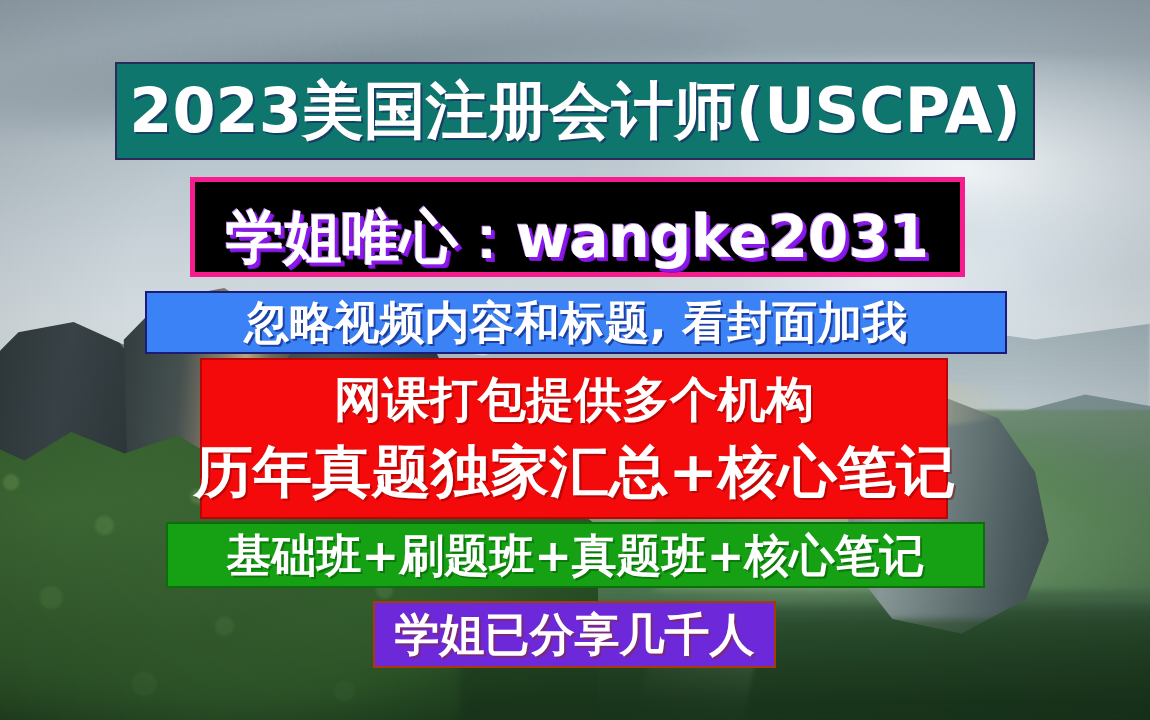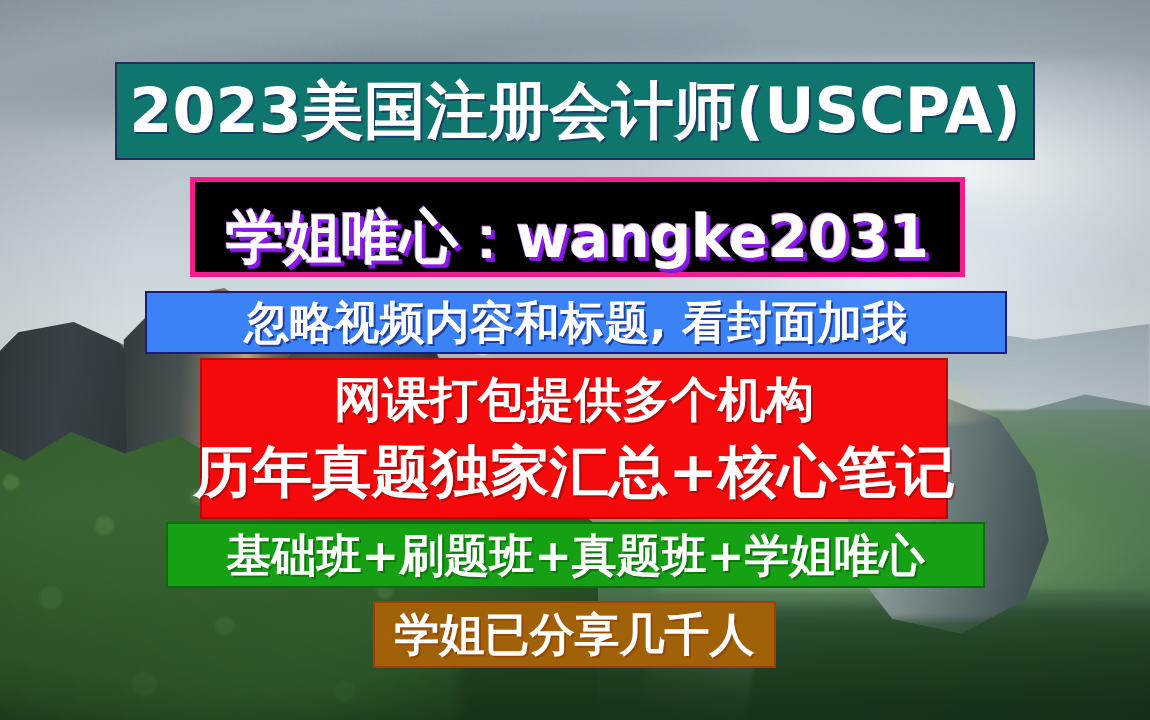--- a/index.html
+++ b/index.html
@@ -238,21 +238,21 @@
   #banner-classes {
     left: 166px; top: 522px; width: 819px; height: 66px;
     background: #16A014;
     border: 2px solid #0c6e0b;
     font-size: 45px;
   }
   #banner-classes .txt { text-shadow: 2px 2px 0 rgba(0,70,0,0.45); }
 
   #banner-shared {
     left: 373px; top: 601px; width: 403px; height: 67px;
-    background: #a16207;
+    background: #6d28d9;
     border: 2px solid #a83a06;
     font-size: 45px;
   }
   #banner-shared .txt { text-shadow: 2px 2px 0 rgba(140,45,0,0.45); }
 </style>
 </head>
 <body>
 
 <div id="stage">
 
@@ -295,20 +295,20 @@
   <div class="banner" id="banner-notice">
     <span class="txt">忽略视频内容和标题, 看封面加我</span>
   </div>
 
   <div class="banner" id="banner-offer">
     <span class="line1">网课打包提供多个机构</span>
     <span class="line2">历年真题独家汇总+核心笔记</span>
   </div>
 
   <div class="banner" id="banner-classes">
-    <span class="txt">基础班+刷题班+真题班+学姐唯心</span>
+    <span class="txt">基础班+刷题班+真题班+核心笔记</span>
   </div>
 
   <div class="banner" id="banner-shared">
     <span class="txt">学姐已分享几千人</span>
   </div>
 
 </div>
 
 </body></html>

